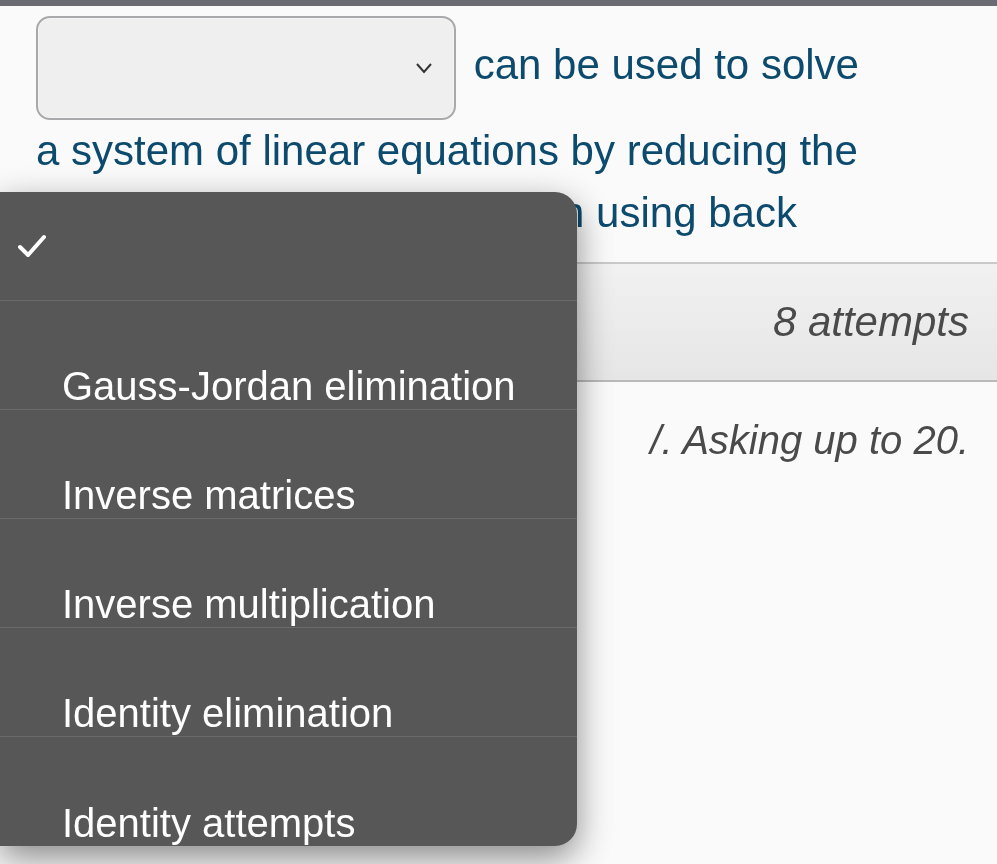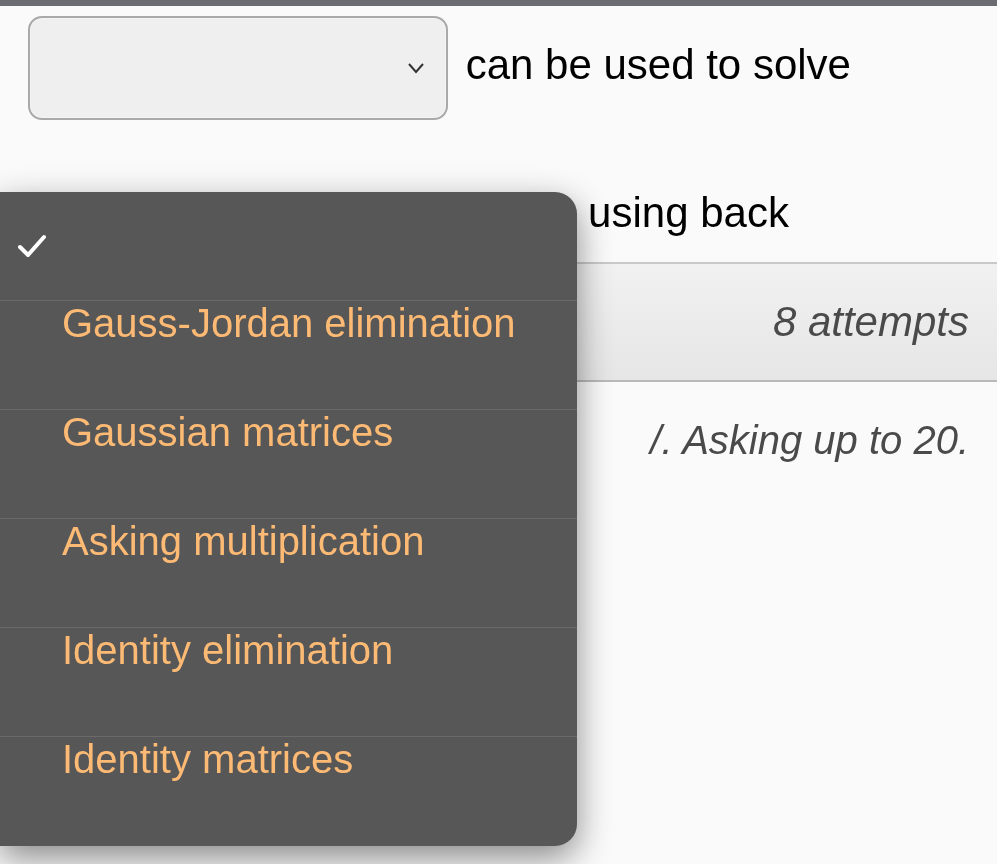--- a/index.html
+++ b/index.html
@@ -6,24 +6,24 @@
   html, body { width: 997px; height: 864px; overflow: hidden; }
   body {
     font-family: -apple-system, BlinkMacSystemFont, "Segoe UI", Helvetica, Arial, sans-serif;
     background: #fafafa;
     color: #262626;
     position: relative;
     border-top: 6px solid #6b6b72;
   }
 
   .question-area {
-    padding: 10px 28px 0 28px;
+    padding: 10px 28px 0 36px;
     font-size: 42px;
     line-height: 1.48;
-    color: #000000;
+    color: #0c4a6e;
   }
 
   .select-box {
     display: inline-block;
     vertical-align: middle;
     width: 420px;
     height: 104px;
     border: 2px solid #a9a9ac;
     border-radius: 14px;
     background: #efefef;
@@ -70,25 +70,25 @@
     top: 186px;
     width: 577px;
     background: #575757;
     border-radius: 0 22px 22px 0;
     box-shadow: 0 12px 34px rgba(0,0,0,0.45);
     overflow: hidden;
     z-index: 20;
   }
   .dropdown-option {
     display: flex;
-    align-items: flex-start;
+    align-items: flex-end;
     height: 109px;
     padding: 0 20px 0 62px;
     font-size: 40px;
-    color: #fdba74;
+    color: #ffffff;
     border-bottom: 1px solid #6a6a6a;
     cursor: pointer;
     position: relative;
   }
   .dropdown-option:last-child { border-bottom: none; }
   .dropdown-option.selected .check-slot {
     display: block;
   }
   .check-slot {
     position: absolute;
@@ -106,20 +106,21 @@
 <div class="question-area">
   <span class="select-box">
     <span class="select-caret">
       <svg width="16" height="12" viewBox="0 0 16 12">
           <path d="M1 2 L8 10 L15 2" fill="none" stroke="#333" stroke-width="2"></path>
         </svg>
     </span>
   </span>
   <span>can be used to solve</span>
   <br>
+  <span>a system of linear equations by reducing the</span>
   <br>
   <span style="display:inline-block; width:420px;"></span>
   <span>d then using back</span>
 </div>
 
 <div class="attempts-bar">
   <span>8 attempts</span>
 </div>
 
 <div class="hint-line">
@@ -134,27 +135,27 @@
         </svg>
     </span>
     <span></span>
   </div>
   <div class="dropdown-option">
 
     <span>Gauss-Jordan elimination</span>
   </div>
   <div class="dropdown-option">
 
-    <span>Gaussian matrices</span>
+    <span>Inverse matrices</span>
   </div>
   <div class="dropdown-option">
 
-    <span>Asking multiplication</span>
+    <span>Inverse multiplication</span>
   </div>
   <div class="dropdown-option">
 
     <span>Identity elimination</span>
   </div>
   <div class="dropdown-option">
 
-    <span>Identity matrices</span>
+    <span>Identity attempts</span>
   </div>
 </div>
 
 </body></html>

